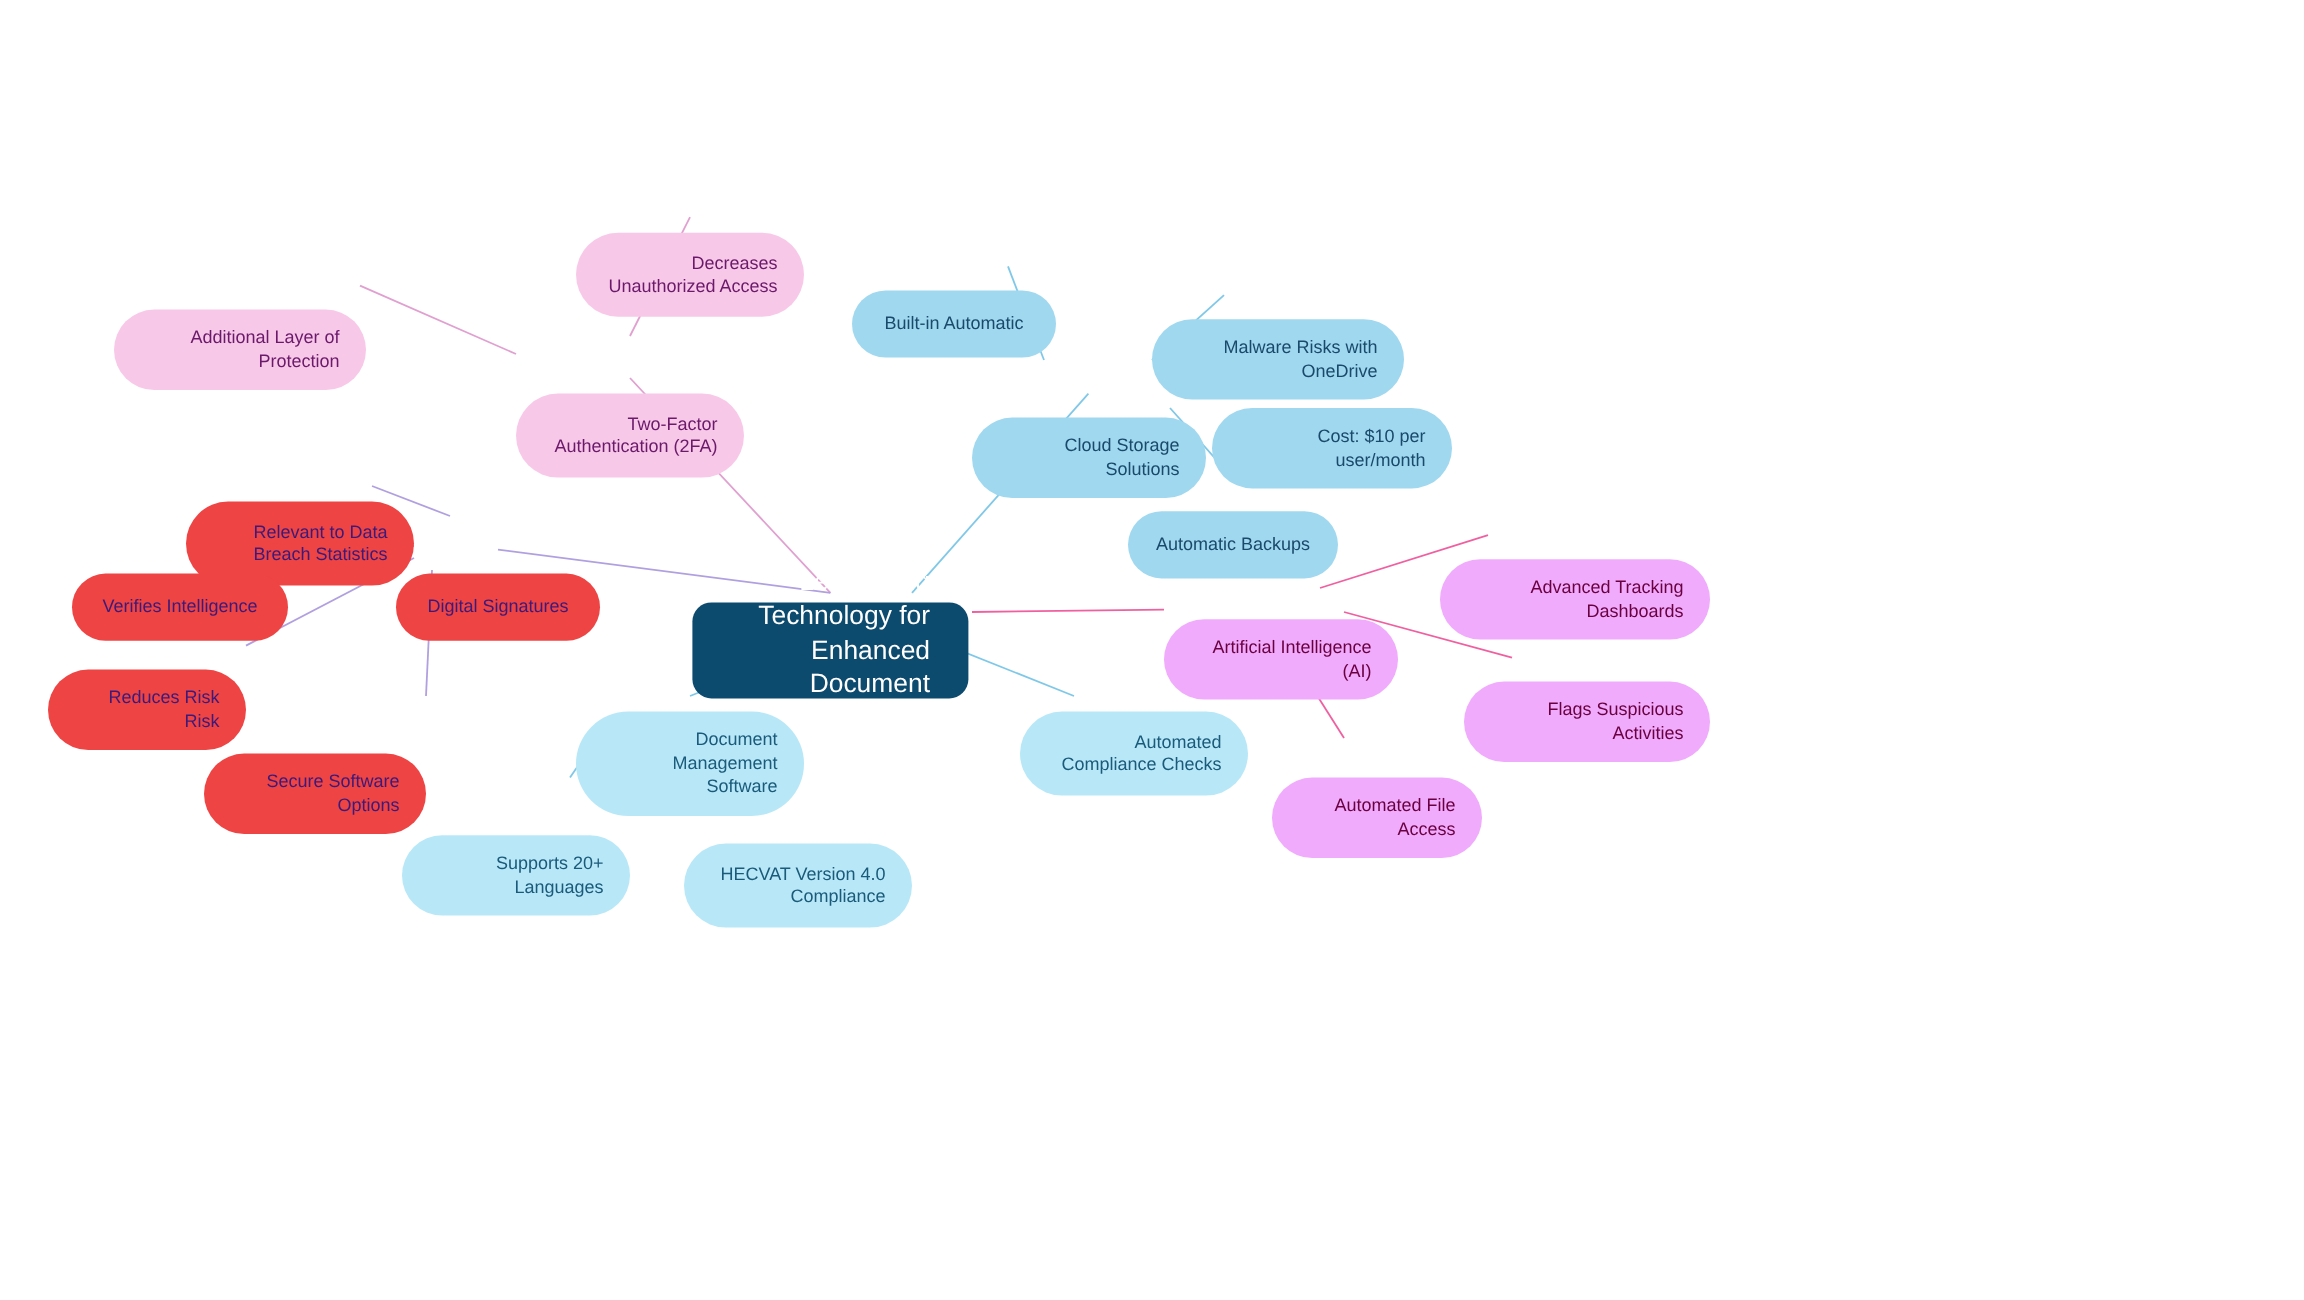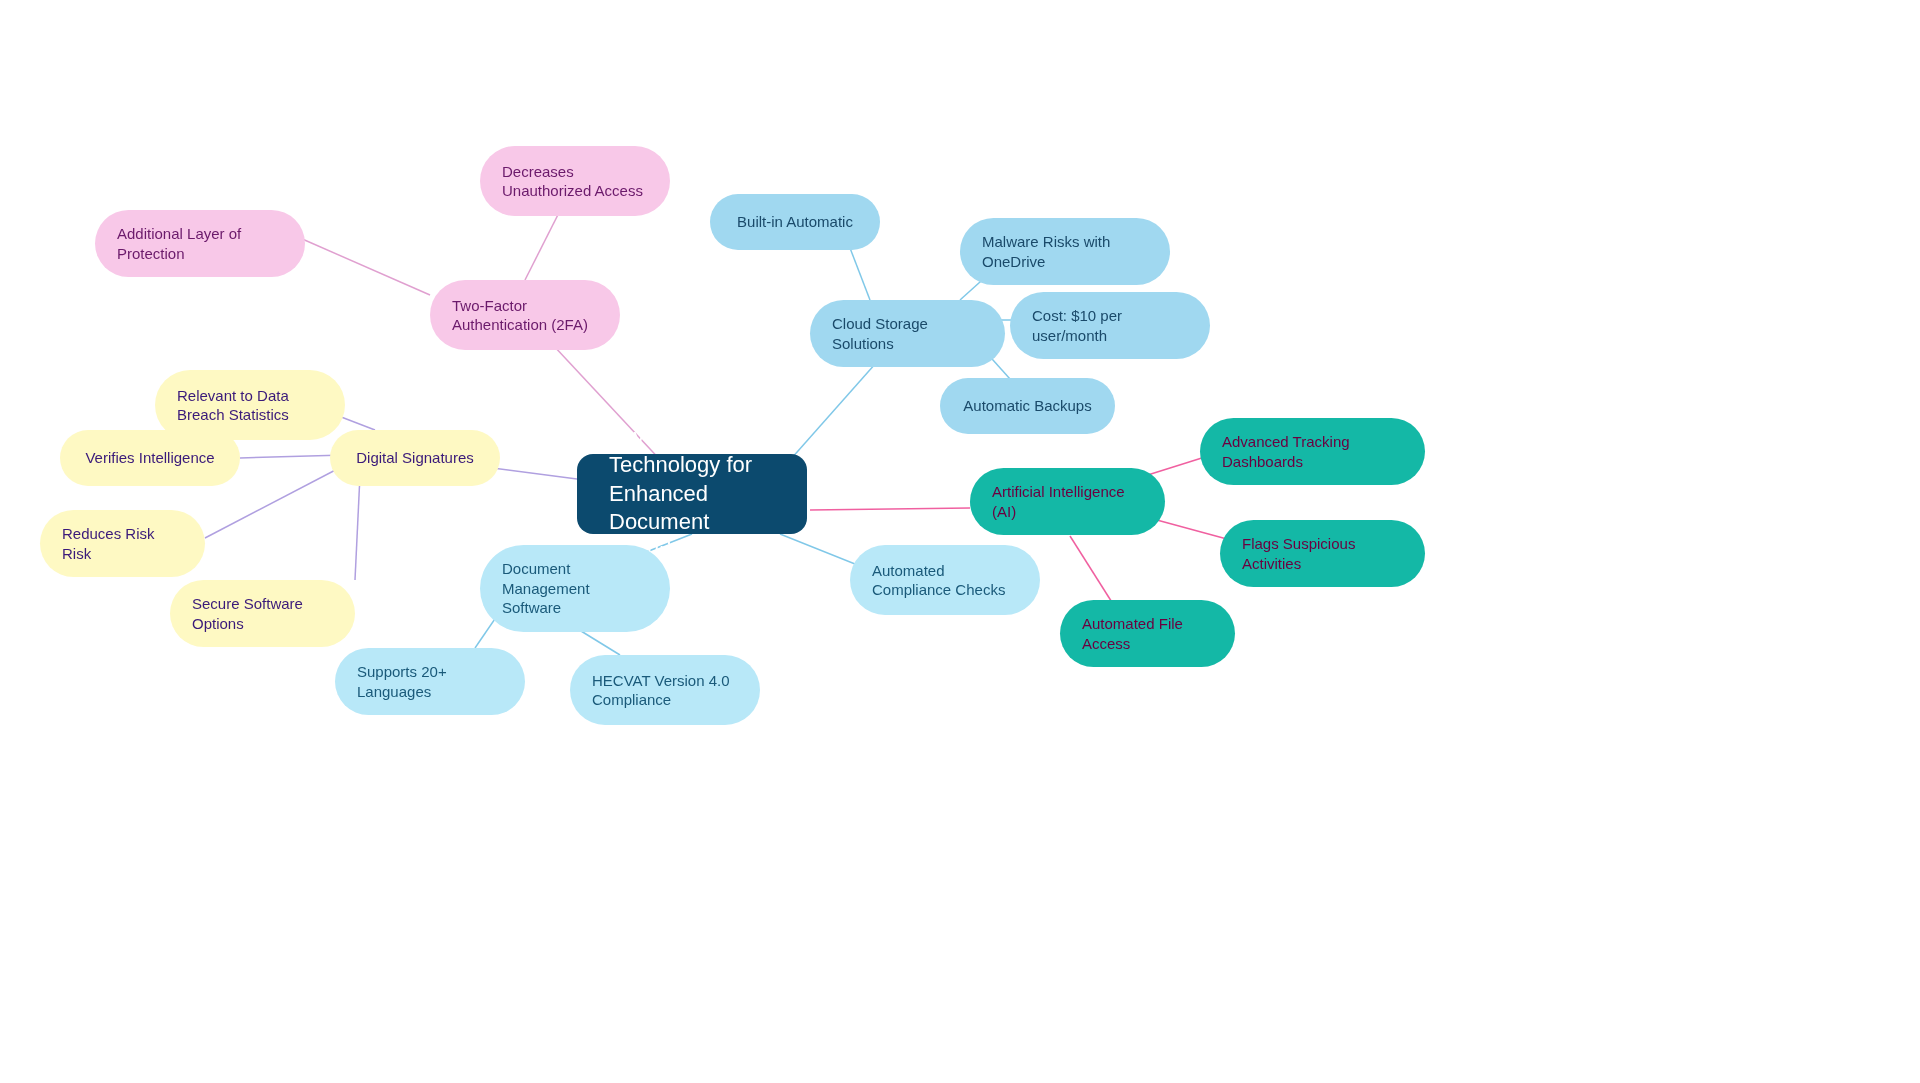--- a/index.html
+++ b/index.html
@@ -17,27 +17,28 @@
       width: 1920px;
       height: 1083px;
       pointer-events: none;
       z-index: 0;
     }
     .node {
       position: absolute;
       display: flex;
       align-items: center;
       justify-content: center;
-      text-align: left;
+      text-align: right;
       border-radius: 50px;
       padding: 14px 22px;
       font-size: 15px;
       line-height: 1.3;
       z-index: 1;
       cursor: default;
+      margin-top: 48px;
     }
     .node-center {
       background: #0c4a6e;
       color: #ffffff;
       font-size: 22px;
       font-weight: 500;
       border-radius: 16px;
       padding: 22px 32px;
       width: 230px;
     }
@@ -45,26 +46,26 @@
       background: #f8c8e8;
       color: #6b1a6b;
       border: none;
     }
     .node-blue {
       background: #b8e8f8;
       color: #1a5a7a;
       border: none;
     }
     .node-purple {
-      background: #fef9c3;
+      background: #ef4444;
       color: #3a1a7a;
       border: none;
     }
     .node-hotpink {
-      background: #14b8a6;
+      background: #f0abfc;
       color: #6b0040;
       border: none;
     }
     .node-lightblue {
       background: #a0d8f0;
       color: #1a4a6a;
       border: none;
     }
   </style>
 </head>

